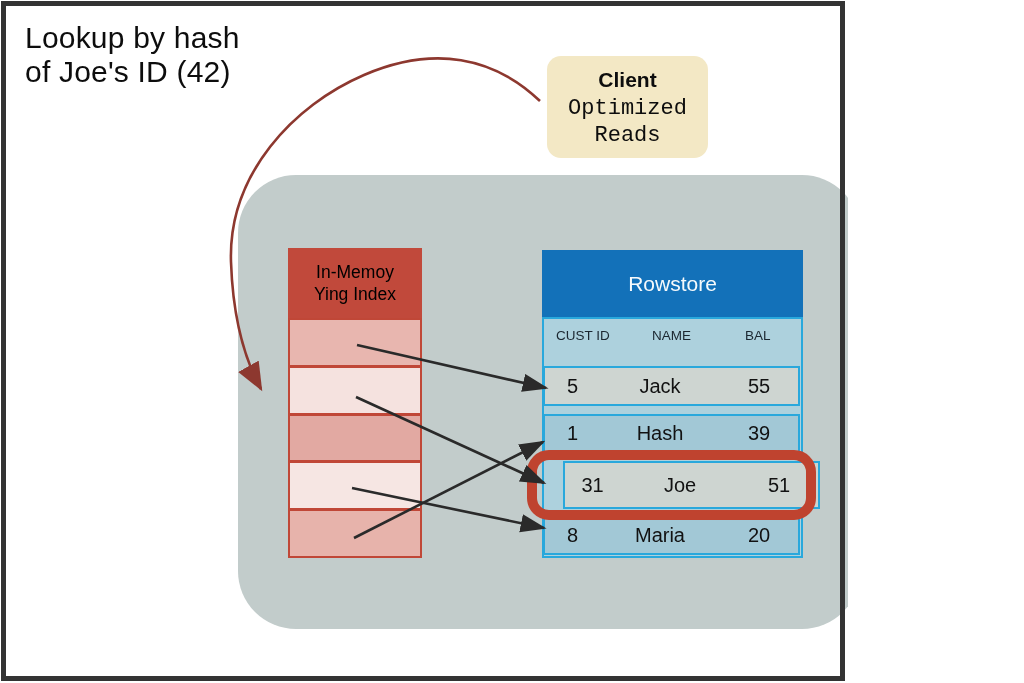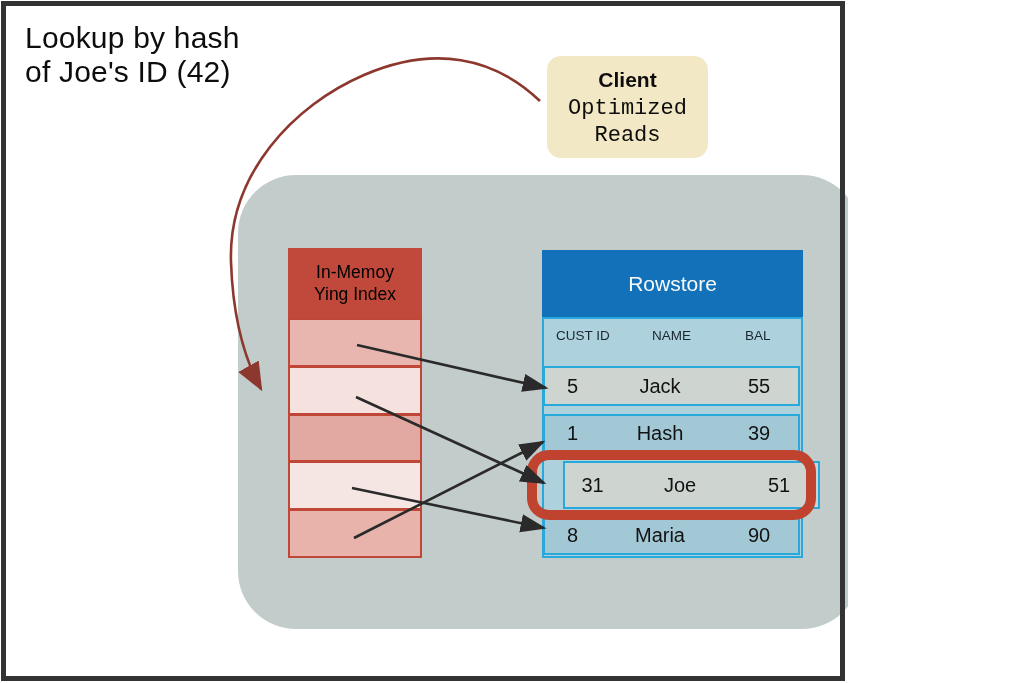--- a/index.html
+++ b/index.html
@@ -143,21 +143,21 @@
     <span>39</span>
   </div>
   <div class="data-row row-gray row-joe">
     <span>31</span>
     <span>Joe</span>
     <span>51</span>
   </div>
   <div class="data-row row-blue row-maria">
     <span>8</span>
     <span>Maria</span>
-    <span>90</span>
+    <span>20</span>
   </div>
 
   <div class="highlight-ring"></div>
 
   <svg class="arrow-layer" viewBox="0 0 1024 683" xmlns="http://www.w3.org/2000/svg">
     <defs>
       <marker id="ab" markerWidth="10" markerHeight="8" refX="9" refY="3.5" orient="auto">
         <path d="M0,0 L10,3.5 L0,7 Z" fill="#2a2a2a"></path>
       </marker>
       <marker id="ar" markerWidth="12" markerHeight="10" refX="10" refY="4.5" orient="auto">

